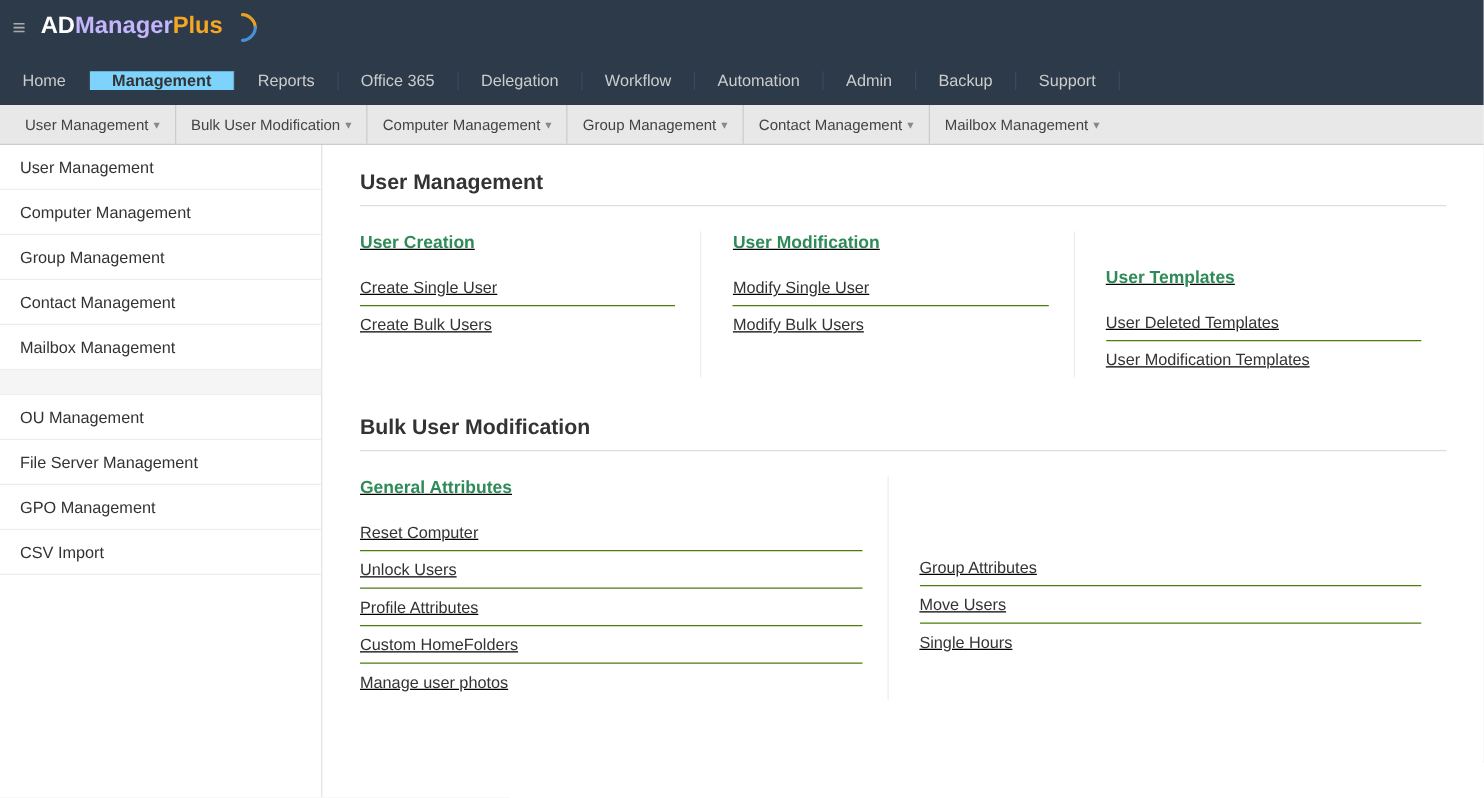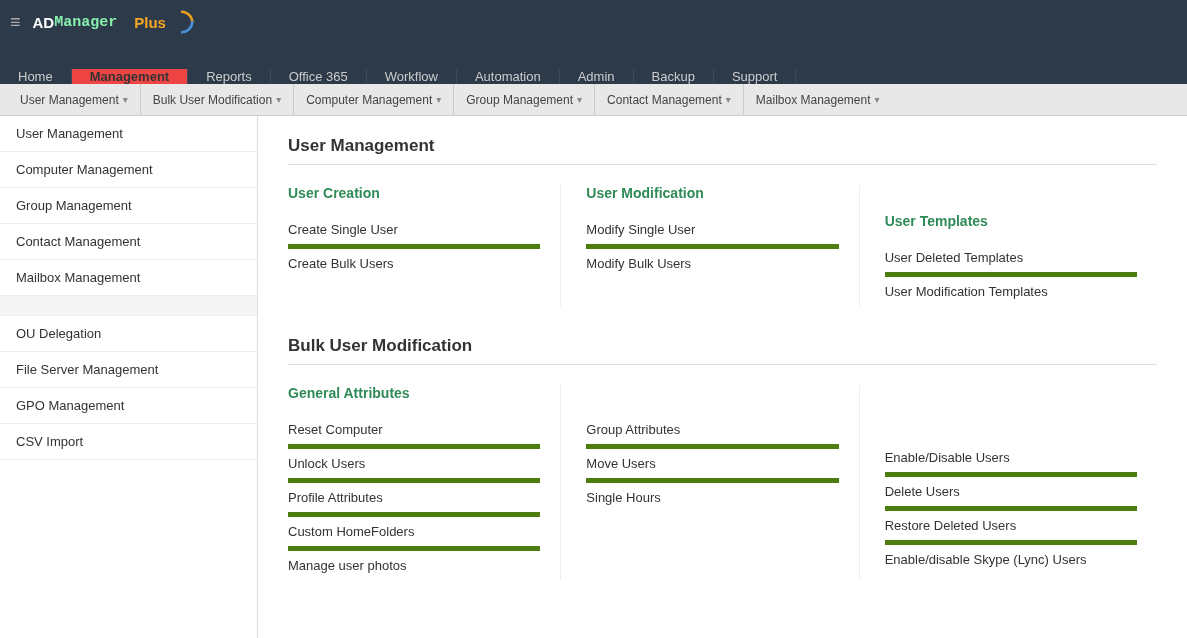--- a/index.html
+++ b/index.html
@@ -14,55 +14,55 @@
       padding: 0 10px;
     }
     #topbar .hamburger {
       color: #aaa;
       font-size: 18px;
       margin-right: 12px;
       cursor: pointer;
     }
     #topbar .logo {
       color: white;
-      font-size: 15px;
-      font-weight: bold;
-      display: flex;
-      align-items: center;
+      font-size: 19px;
+      font-weight: bold;
+      display: flex;
+      align-items: flex-start;
     }
     #topbar .logo span.ad { color: white; }
-    #topbar .logo span.manager { color: #86efac; font-family: Liberation Mono, monospace; }
-    #topbar .logo span.plus { color: #f5a623; margin-left: 17px; }
+    #topbar .logo span.manager { color: #c4b5fd; }
+    #topbar .logo span.plus { color: #f5a623; }
     #topbar .logo-arc {
       display: inline-block;
       width: 24px;
       height: 24px;
       margin-left: 4px;
     }
 
     
     #navtabs {
       background: #2d3a4a;
       display: flex;
-      align-items: flex-end;
+      align-items: center;
       height: 40px;
       border-bottom: none;
     }
     .nav-tab {
       color: #ccc;
       padding: 0 18px;
       display: flex;
       align-items: center;
       cursor: pointer;
       font-size: 13px;
       border-right: 1px solid #3a4a5a;
       white-space: nowrap;
     }
     .nav-tab.active {
-      background: #ef4444;
+      background: #7dd3fc;
       color: #333;
       font-weight: bold;
     }
 
     
     #subnav {
       background: #e8e8e8;
       display: flex;
       align-items: center;
       height: 32px;
@@ -119,39 +119,40 @@
       font-weight: bold;
       color: #333;
       margin-bottom: 20px;
       padding-bottom: 8px;
       border-bottom: 1px solid #ddd;
     }
     .columns {
       display: flex;
       gap: 5px;
       margin-bottom: 30px;
+      text-decoration: underline;
     }
     .column {
       flex: 1;
       padding-right: 20px;
       border-right: 1px solid #eee;
       margin-right: 20px;
     }
     .column:last-child { border-right: none; margin-right: 0; margin-top: 28px; }
     .col-heading {
       color: #2e8b57;
       font-size: 14px;
       font-weight: bold;
       margin-bottom: 14px;
     }
     .col-link {
       color: #333;
       font-size: 13px;
       padding: 7px 0;
-      border-bottom: 5px solid #4d7c0f;
+      border-bottom: 1px solid #4d7c0f;
       cursor: pointer;
       display: block;
     }
     .col-link:last-child { border-bottom: none; }
   </style>
 </head>
 <body>
 
 <div id="topbar">
   <span class="hamburger">≡</span>
@@ -164,20 +165,21 @@
       <path d="M26 14 C26 20, 20 26, 14 26" stroke="#4a90d9" stroke-width="3" fill="none" stroke-linecap="round"></path>
     </svg>
   </div>
 </div>
 
 <div id="navtabs">
   <div class="nav-tab">Home</div>
   <div class="nav-tab active">Management</div>
   <div class="nav-tab">Reports</div>
   <div class="nav-tab">Office 365</div>
+  <div class="nav-tab">Delegation</div>
   <div class="nav-tab">Workflow</div>
   <div class="nav-tab">Automation</div>
   <div class="nav-tab">Admin</div>
   <div class="nav-tab">Backup</div>
   <div class="nav-tab">Support</div>
 </div>
 
 <div id="subnav">
   <div class="subnav-item">User Management <span class="arrow">▾</span></div>
   <div class="subnav-item">Bulk User Modification <span class="arrow">▾</span></div>
@@ -189,21 +191,21 @@
 
 <div id="main">
 
   <div id="sidebar">
     <div class="sidebar-item">User Management</div>
     <div class="sidebar-item">Computer Management</div>
     <div class="sidebar-item">Group Management</div>
     <div class="sidebar-item">Contact Management</div>
     <div class="sidebar-item">Mailbox Management</div>
     <div class="sidebar-spacer"></div>
-    <div class="sidebar-item">OU Delegation</div>
+    <div class="sidebar-item">OU Management</div>
     <div class="sidebar-item">File Server Management</div>
     <div class="sidebar-item">GPO Management</div>
     <div class="sidebar-item">CSV Import</div>
   </div>
 
   <div id="content">
 
     <div class="section-title">User Management</div>
     <div class="columns">
       <div class="column">
@@ -232,23 +234,16 @@
         <a class="col-link">Profile Attributes</a>
         <a class="col-link">Custom HomeFolders</a>
         <a class="col-link">Manage user photos</a>
       </div>
       <div class="column">
         <div class="col-heading" style="visibility:hidden;">—</div>
         <a class="col-link">Group Attributes</a>
         <a class="col-link">Move Users</a>
         <a class="col-link">Single Hours</a>
       </div>
-      <div class="column">
-        <div class="col-heading" style="visibility:hidden;">—</div>
-        <a class="col-link">Enable/Disable Users</a>
-        <a class="col-link">Delete Users</a>
-        <a class="col-link">Restore Deleted Users</a>
-        <a class="col-link">Enable/disable Skype (Lync) Users</a>
-      </div>
     </div>
 
   </div>
 </div>
 
 </body></html>

